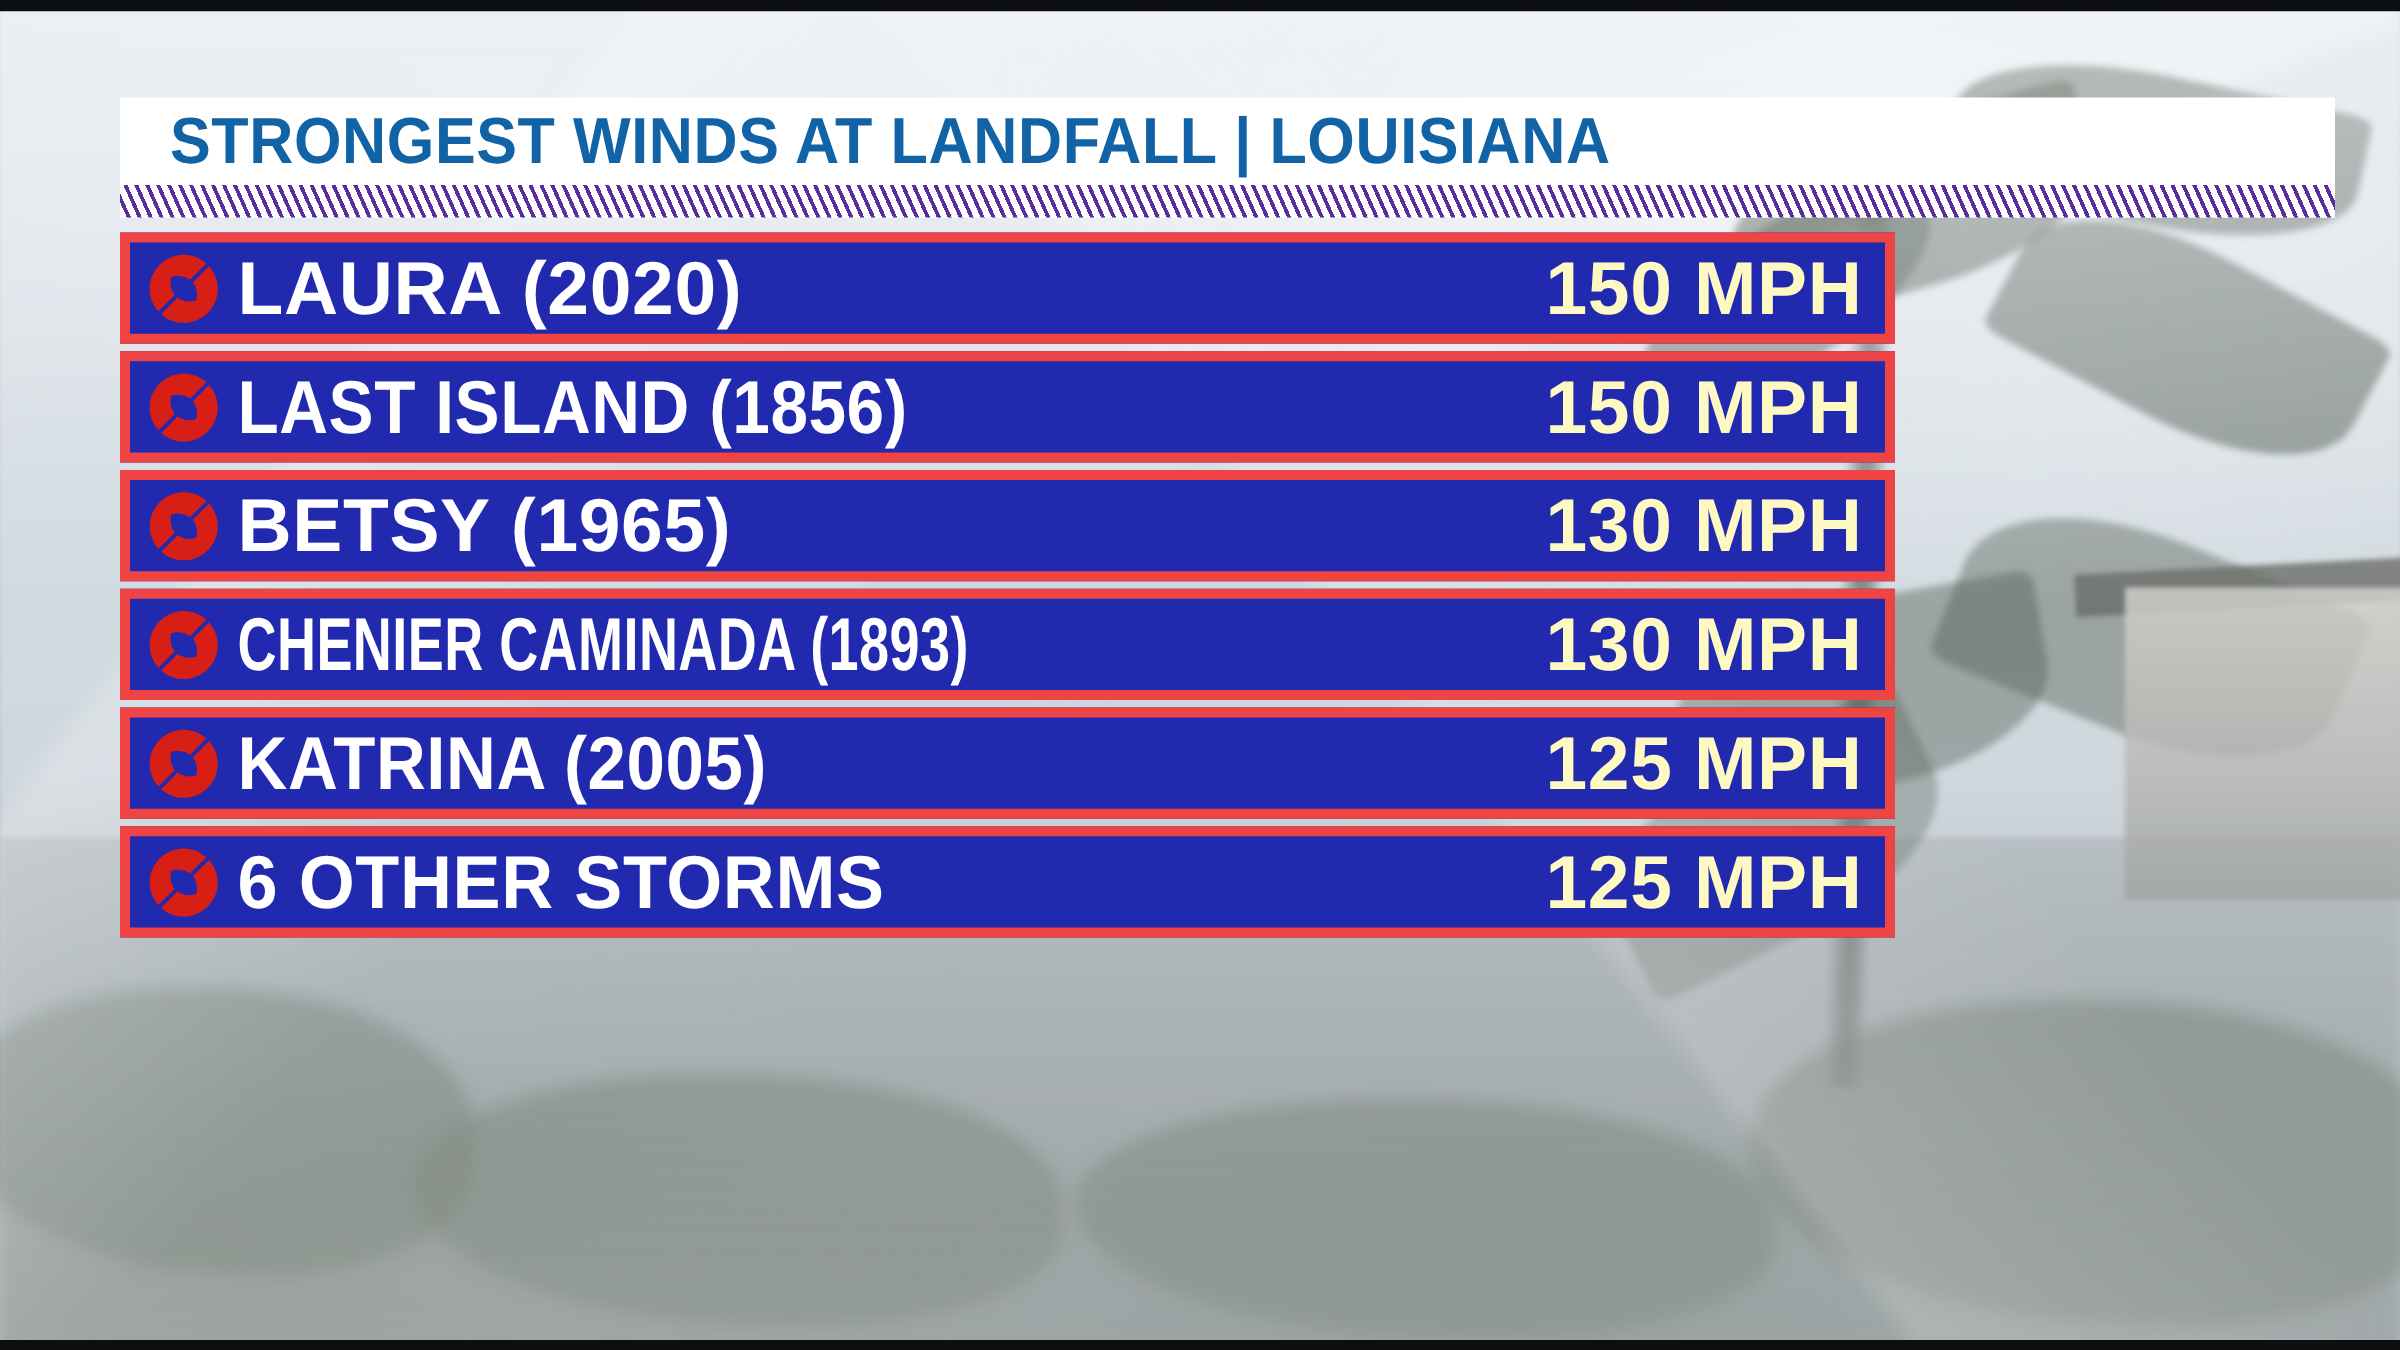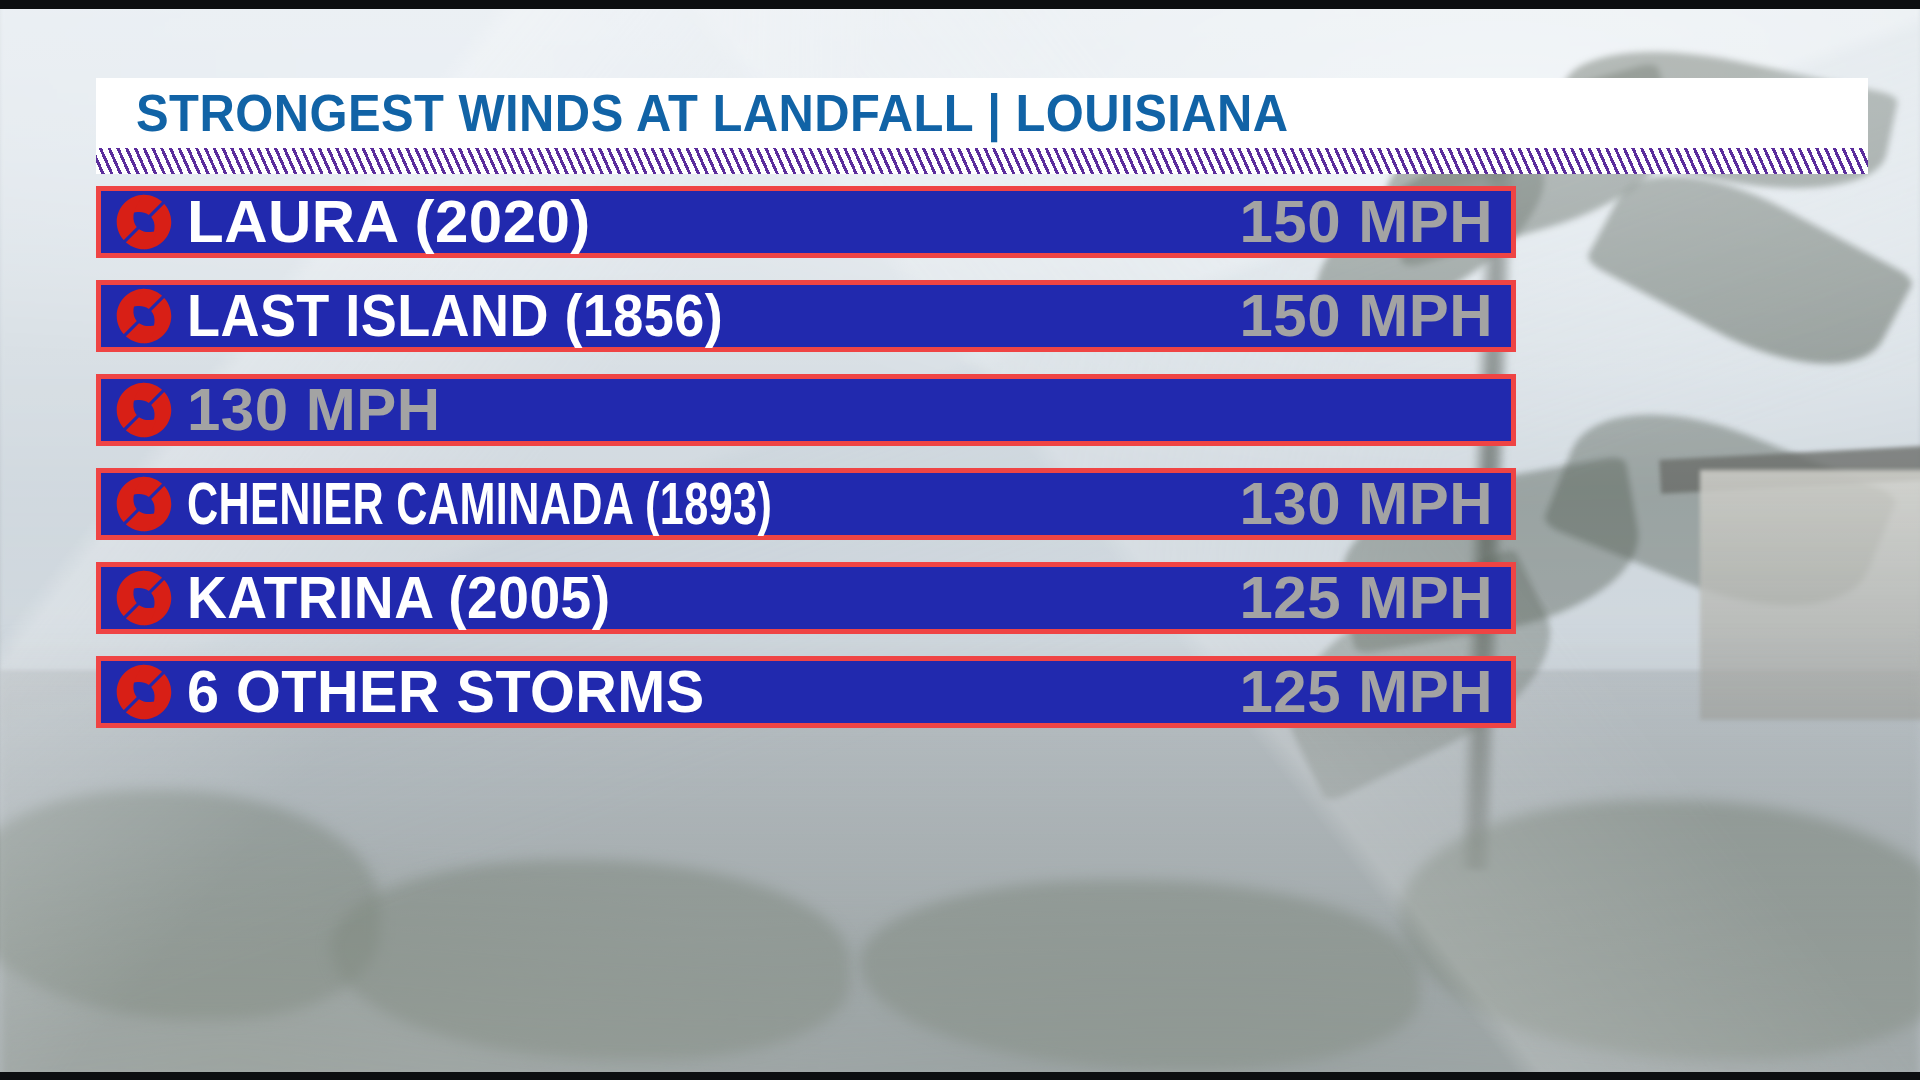--- a/index.html
+++ b/index.html
@@ -109,24 +109,24 @@
     background-image:repeating-linear-gradient(
       66deg,
       #ffffff 0px, #ffffff 5px,
       #5b2d9c 5px, #5b2d9c 8px);
   }
 
   .rows{position:absolute;left:96px;top:186px;width:1420px;}
 
   .row{
     position:relative;
-    height:72px;
-    margin-bottom:22px;
+    height:89px;
+    margin-bottom:6px;
     background:#2129ae;
-    border:5px solid #ef4444;
+    border:8px solid #ef4444;
     box-sizing:border-box;
     display:flex;align-items:center;
   }
 
   .icon-cell{
     width:86px;min-width:86px;height:84px;
     display:flex;align-items:center;justify-content:center;
   }
   .hurricane-icon{display:block;}
 
@@ -134,21 +134,21 @@
     flex:1;
     color:#ffffff;
     font-weight:bold;
     font-size:60px;
     line-height:1;
     white-space:nowrap;
     letter-spacing:.5px;
     transform-origin:left center;
   }
   .value-cell{
-    color:#a3a3a3;
+    color:#fef9c3;
     font-weight:bold;
     font-size:60px;
     line-height:1;
     white-space:nowrap;
     padding-right:18px;
     letter-spacing:.5px;
   }
 
   
   .row[data-row="0"] .name-cell{transform:scaleX(1.00);}
@@ -218,20 +218,21 @@
     </div>
 
     <div class="row" data-row="2">
       <div class="icon-cell">
         <svg class="hurricane-icon" width="62" height="62" viewBox="0 0 100 100" aria-hidden="true">
           <path d="M50 6 C74 6 94 26 94 50 C94 74 74 94 50 94 C62 80 70 64 66 50 C62 36 46 30 30 36 C36 18 42 6 50 6 Z" fill="#d81f16"></path>
           <path d="M50 94 C26 94 6 74 6 50 C6 26 26 6 50 6 C38 20 30 36 34 50 C38 64 54 70 70 64 C64 82 58 94 50 94 Z" fill="#d81f16"></path>
           <line x1="18" y1="82" x2="82" y2="18" stroke="#2129ae" stroke-width="5"></line>
         </svg>
       </div>
+      <div class="name-cell">BETSY (1965)</div>
       <div class="value-cell">130 MPH</div>
     </div>
 
     <div class="row" data-row="3">
       <div class="icon-cell">
         <svg class="hurricane-icon" width="62" height="62" viewBox="0 0 100 100" aria-hidden="true">
           <path d="M50 6 C74 6 94 26 94 50 C94 74 74 94 50 94 C62 80 70 64 66 50 C62 36 46 30 30 36 C36 18 42 6 50 6 Z" fill="#d81f16"></path>
           <path d="M50 94 C26 94 6 74 6 50 C6 26 26 6 50 6 C38 20 30 36 34 50 C38 64 54 70 70 64 C64 82 58 94 50 94 Z" fill="#d81f16"></path>
           <line x1="18" y1="82" x2="82" y2="18" stroke="#2129ae" stroke-width="5"></line>
         </svg>

